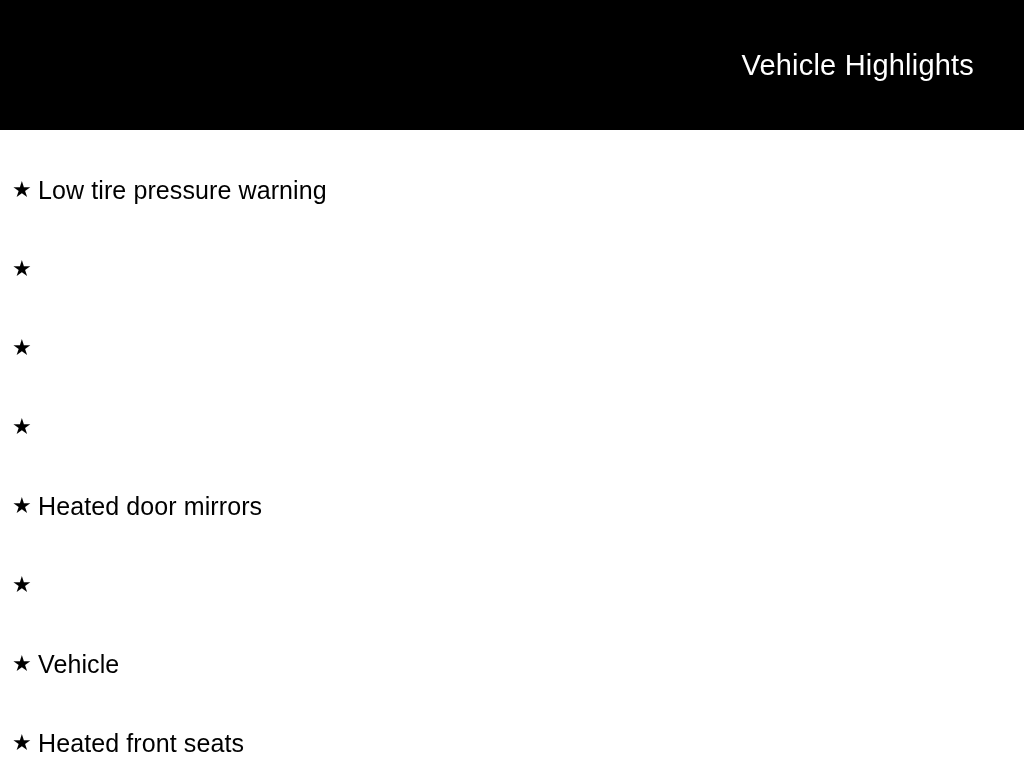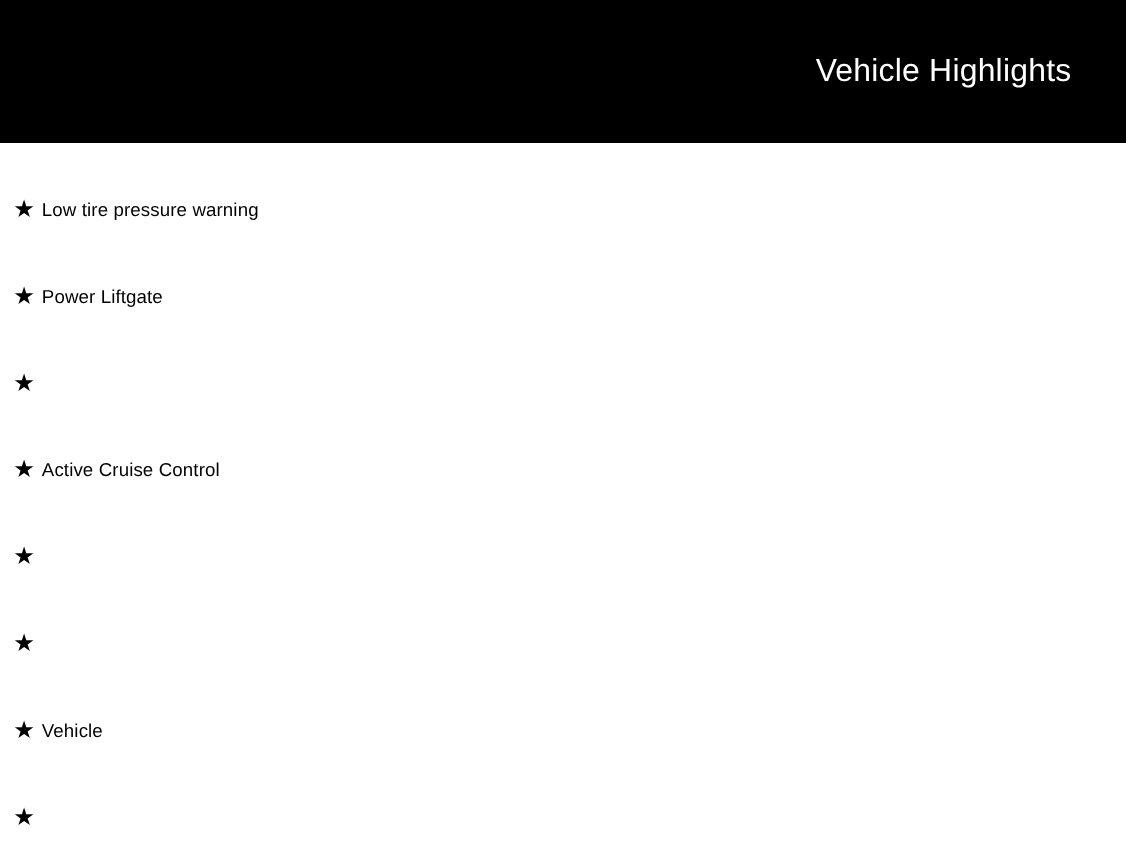--- a/index.html
+++ b/index.html
@@ -52,21 +52,21 @@
   .bullet-star {
     width: 26px;
     font-size: 22px;
     line-height: 1;
     color: #000000;
     flex: 0 0 auto;
     text-align: left;
     margin-top: -2px;
   }
   .feature-label {
-    font-size: 17px;
+    font-size: 25px;
     color: #000000;
     line-height: 1;
     letter-spacing: 0.1px;
   }
 </style>
 </head>
 <body>
 
 <div class="page">
 
@@ -76,44 +76,44 @@
 
   <ul class="features-list">
 
     <li class="feature-item">
       <span class="bullet-star">★</span>
       <span class="feature-label">Low tire pressure warning</span>
     </li>
 
     <li class="feature-item">
       <span class="bullet-star">★</span>
-      <span class="feature-label">Power Liftgate</span>
     </li>
 
     <li class="feature-item">
       <span class="bullet-star">★</span>
     </li>
 
     <li class="feature-item">
       <span class="bullet-star">★</span>
-      <span class="feature-label">Active Cruise Control</span>
     </li>
 
     <li class="feature-item">
       <span class="bullet-star">★</span>
+      <span class="feature-label">Heated door mirrors</span>
     </li>
 
     <li class="feature-item">
       <span class="bullet-star">★</span>
     </li>
 
     <li class="feature-item">
       <span class="bullet-star">★</span>
       <span class="feature-label">Vehicle</span>
     </li>
 
     <li class="feature-item">
       <span class="bullet-star">★</span>
+      <span class="feature-label">Heated front seats</span>
     </li>
 
   </ul>
 
 </div>
 
 </body></html>

